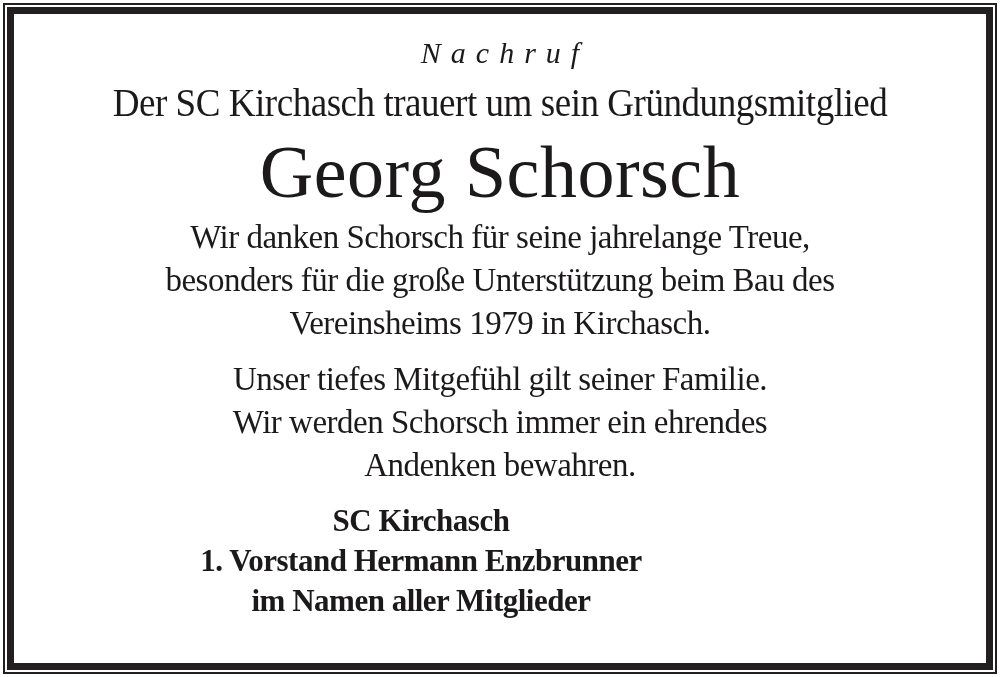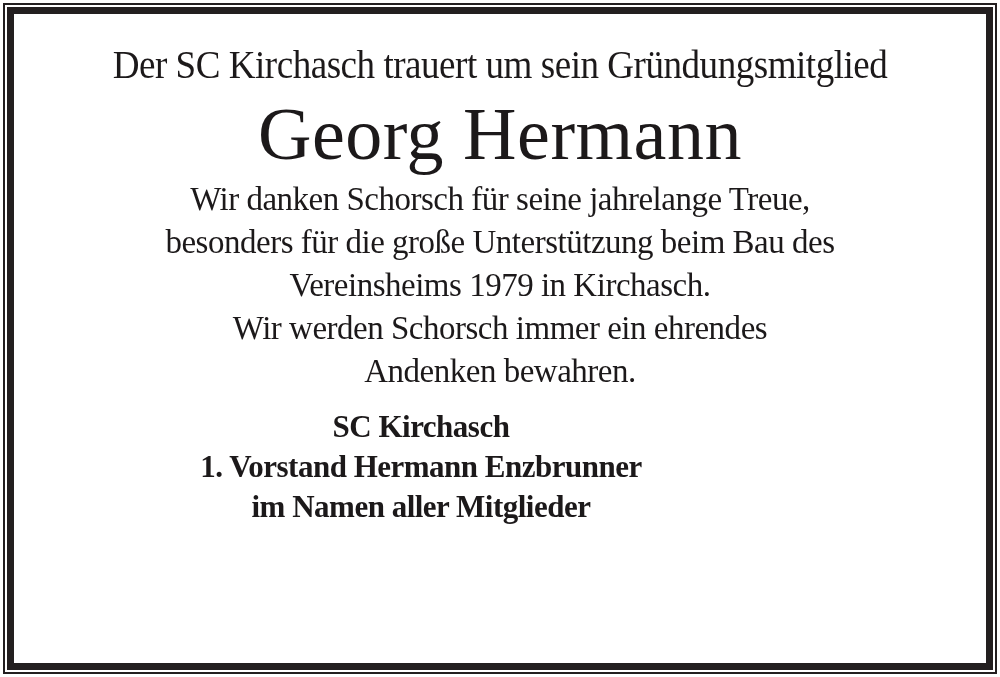--- a/index.html
+++ b/index.html
@@ -79,31 +79,35 @@
   }
   .signature .line { white-space: nowrap; }
 </style>
 </head>
 <body>
 
 <div class="sheet">
   <div class="frame-outer">
     <div class="frame-inner">
 
+      <div class="kicker">Nachruf</div>
 
       <div class="intro">Der SC Kirchasch trauert um sein Gründungsmitglied</div>
 
-      <div class="deceased-name">Georg Hermann</div>
+      <div class="deceased-name">Georg Schorsch</div>
 
       <div class="para para-1">
         <div class="line">Wir danken Schorsch für seine jahrelange Treue,</div>
         <div class="line">besonders für die große Unterstützung beim Bau des</div>
         <div class="line">Vereinsheims 1979 in Kirchasch.</div>
       </div>
 
+      <div class="para para-2">
+        <div class="line">Unser tiefes Mitgefühl gilt seiner Familie.</div>
+      </div>
 
       <div class="para para-3">
         <div class="line">Wir werden Schorsch immer ein ehrendes</div>
         <div class="line">Andenken bewahren.</div>
       </div>
 
       <div class="signature">
         <div class="line">SC Kirchasch</div>
         <div class="line">1. Vorstand Hermann Enzbrunner</div>
         <div class="line">im Namen aller Mitglieder</div>

